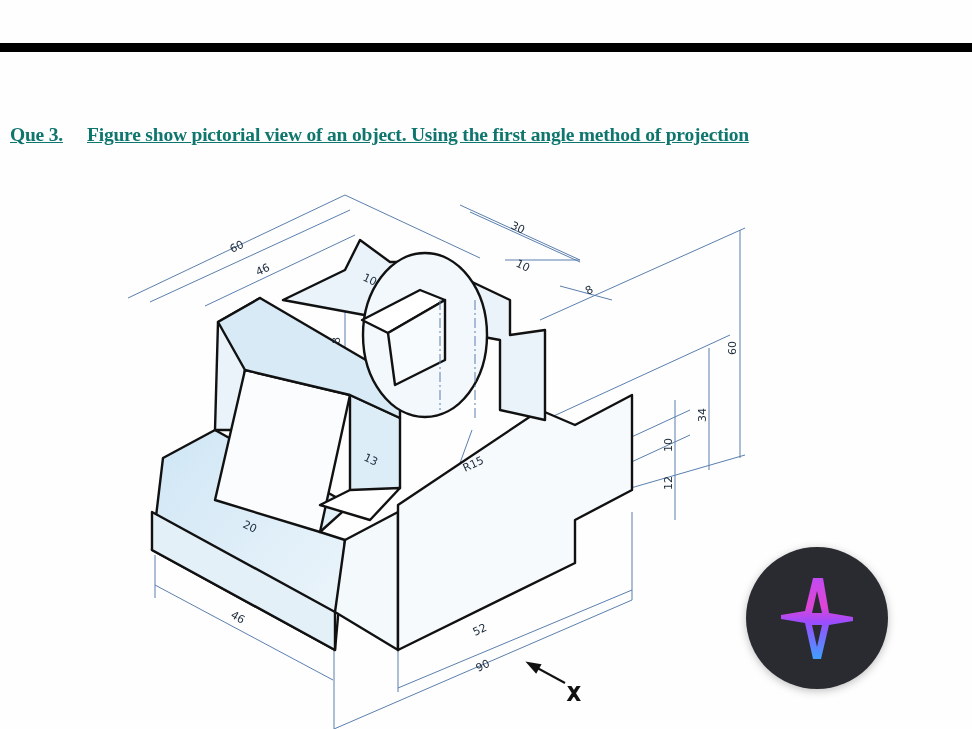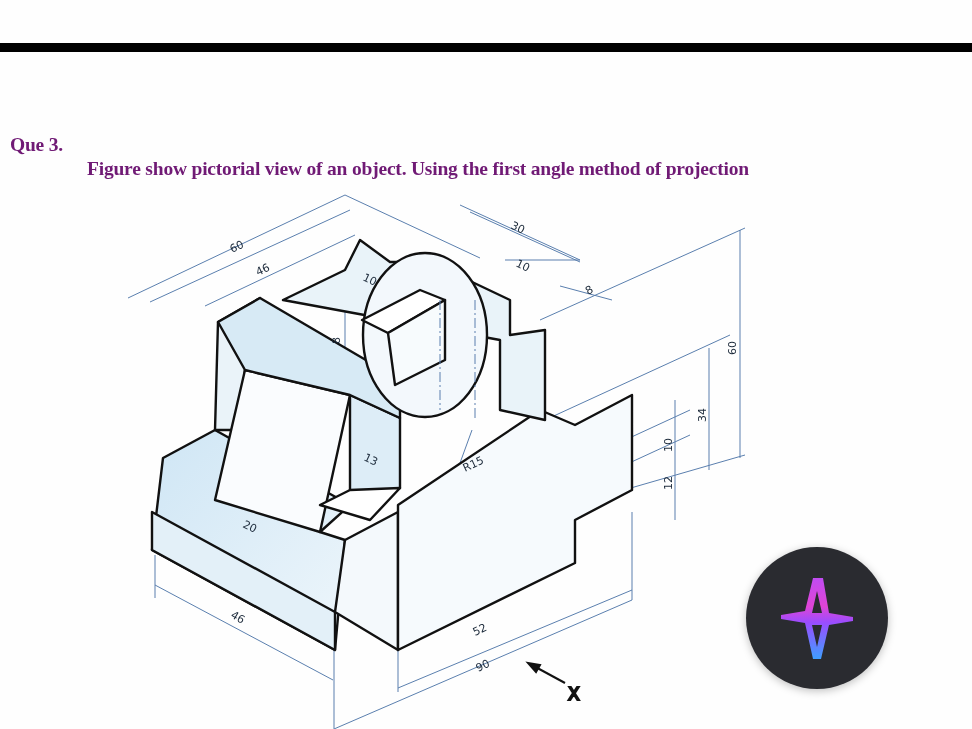--- a/index.html
+++ b/index.html
@@ -4,27 +4,28 @@
 <style>
   html, body { margin:0; padding:0; }
   body {
     width:972px; height:729px; background:#fefefe; position:relative; overflow:hidden;
     font-family: "Liberation Serif", "DejaVu Serif", serif;
   }
   .top-rule {
     position:absolute; left:0; top:43px; width:972px; height:9px; background:#000;
   }
   .question {
-    position:absolute; left:10px; top:134px; width:900px;
-    font-weight:bold; font-size:19.5px; line-height:22px; color:#701a75;
+    position:absolute; left:10px; top:124px; width:900px;
+    font-weight:bold; font-size:19.5px; line-height:22px; color:#0f766e;
     letter-spacing:-0.2px;
+    text-decoration:underline;
   }
   .q-line { display:flex; }
   .q-label { width:77px; flex:0 0 77px; }
-  .q-text { flex:1;margin-top:24px; }
+  .q-text { flex:1; }
   .q-indent { padding-left:77px; }
   .figure { position:absolute; left:0; top:185px; width:972px; height:544px; }
   .dimtext {
     font-family:"DejaVu Sans", "Liberation Sans", sans-serif;
     font-size:11px; fill:#1c2a3a;
   }
   .fab {
     position:absolute; left:746px; top:547px; width:142px; height:142px; border-radius:50%;
     background:#2a2b30;
     box-shadow:0 2px 8px rgba(0,0,0,0.25);

